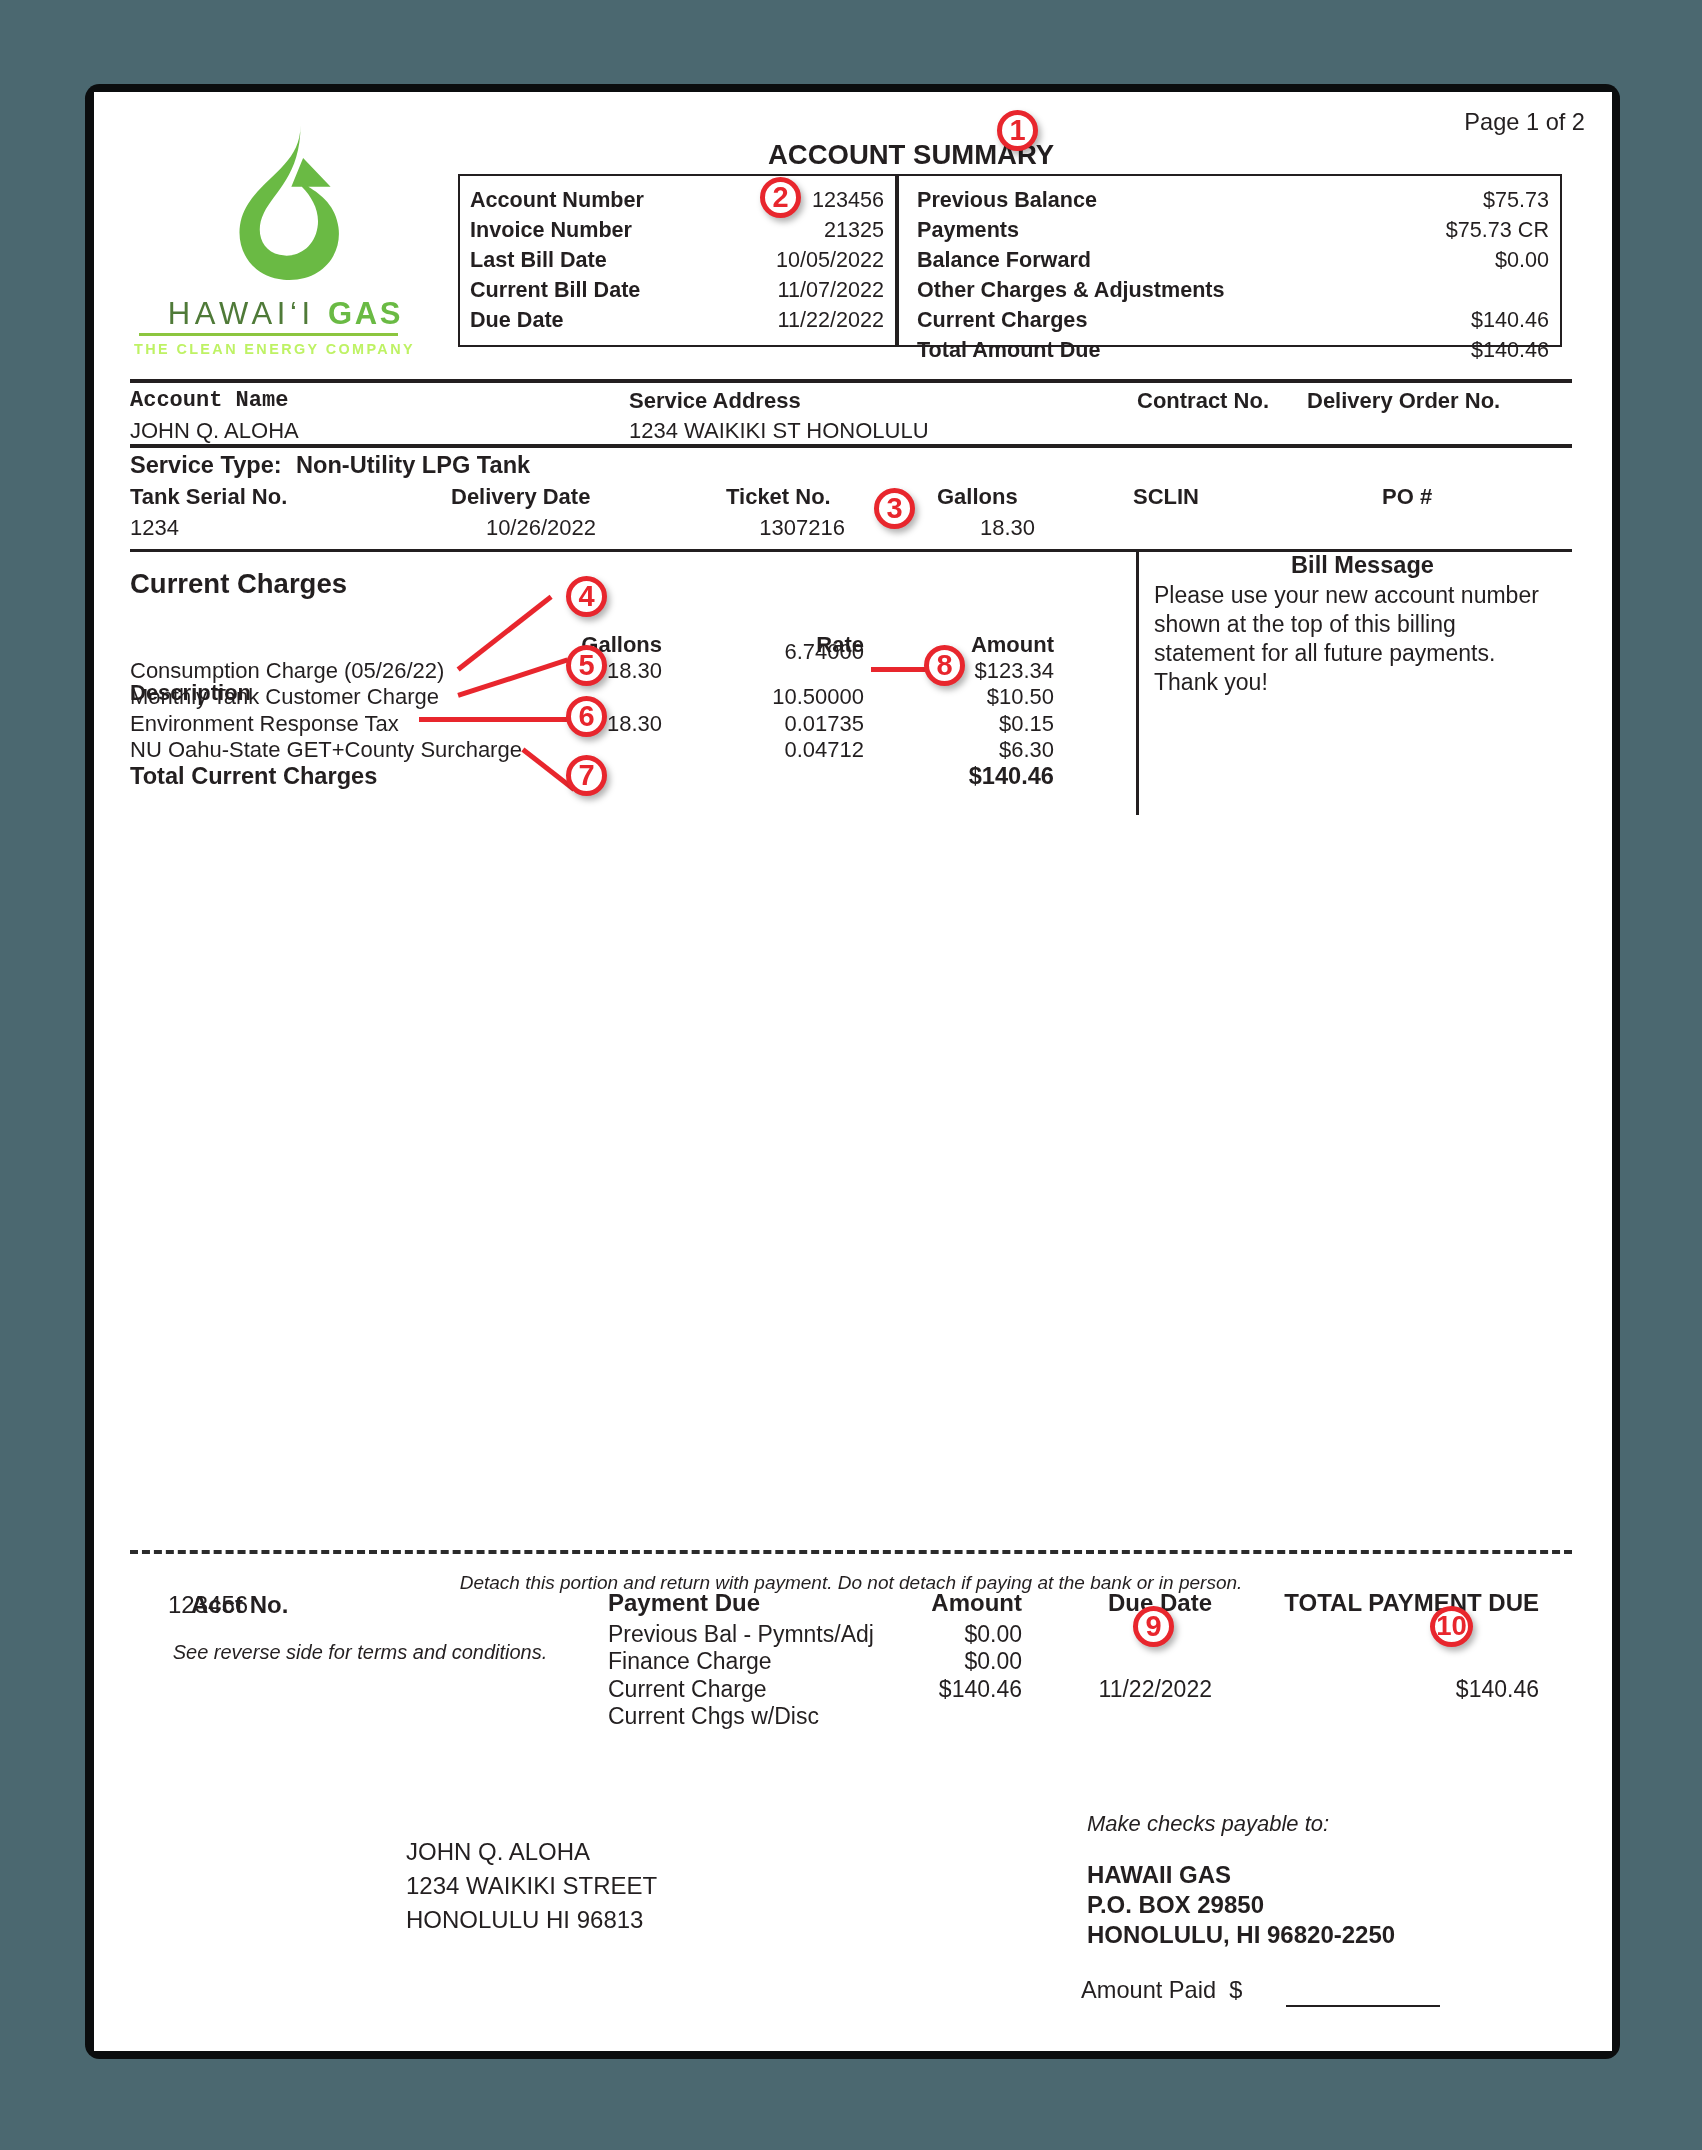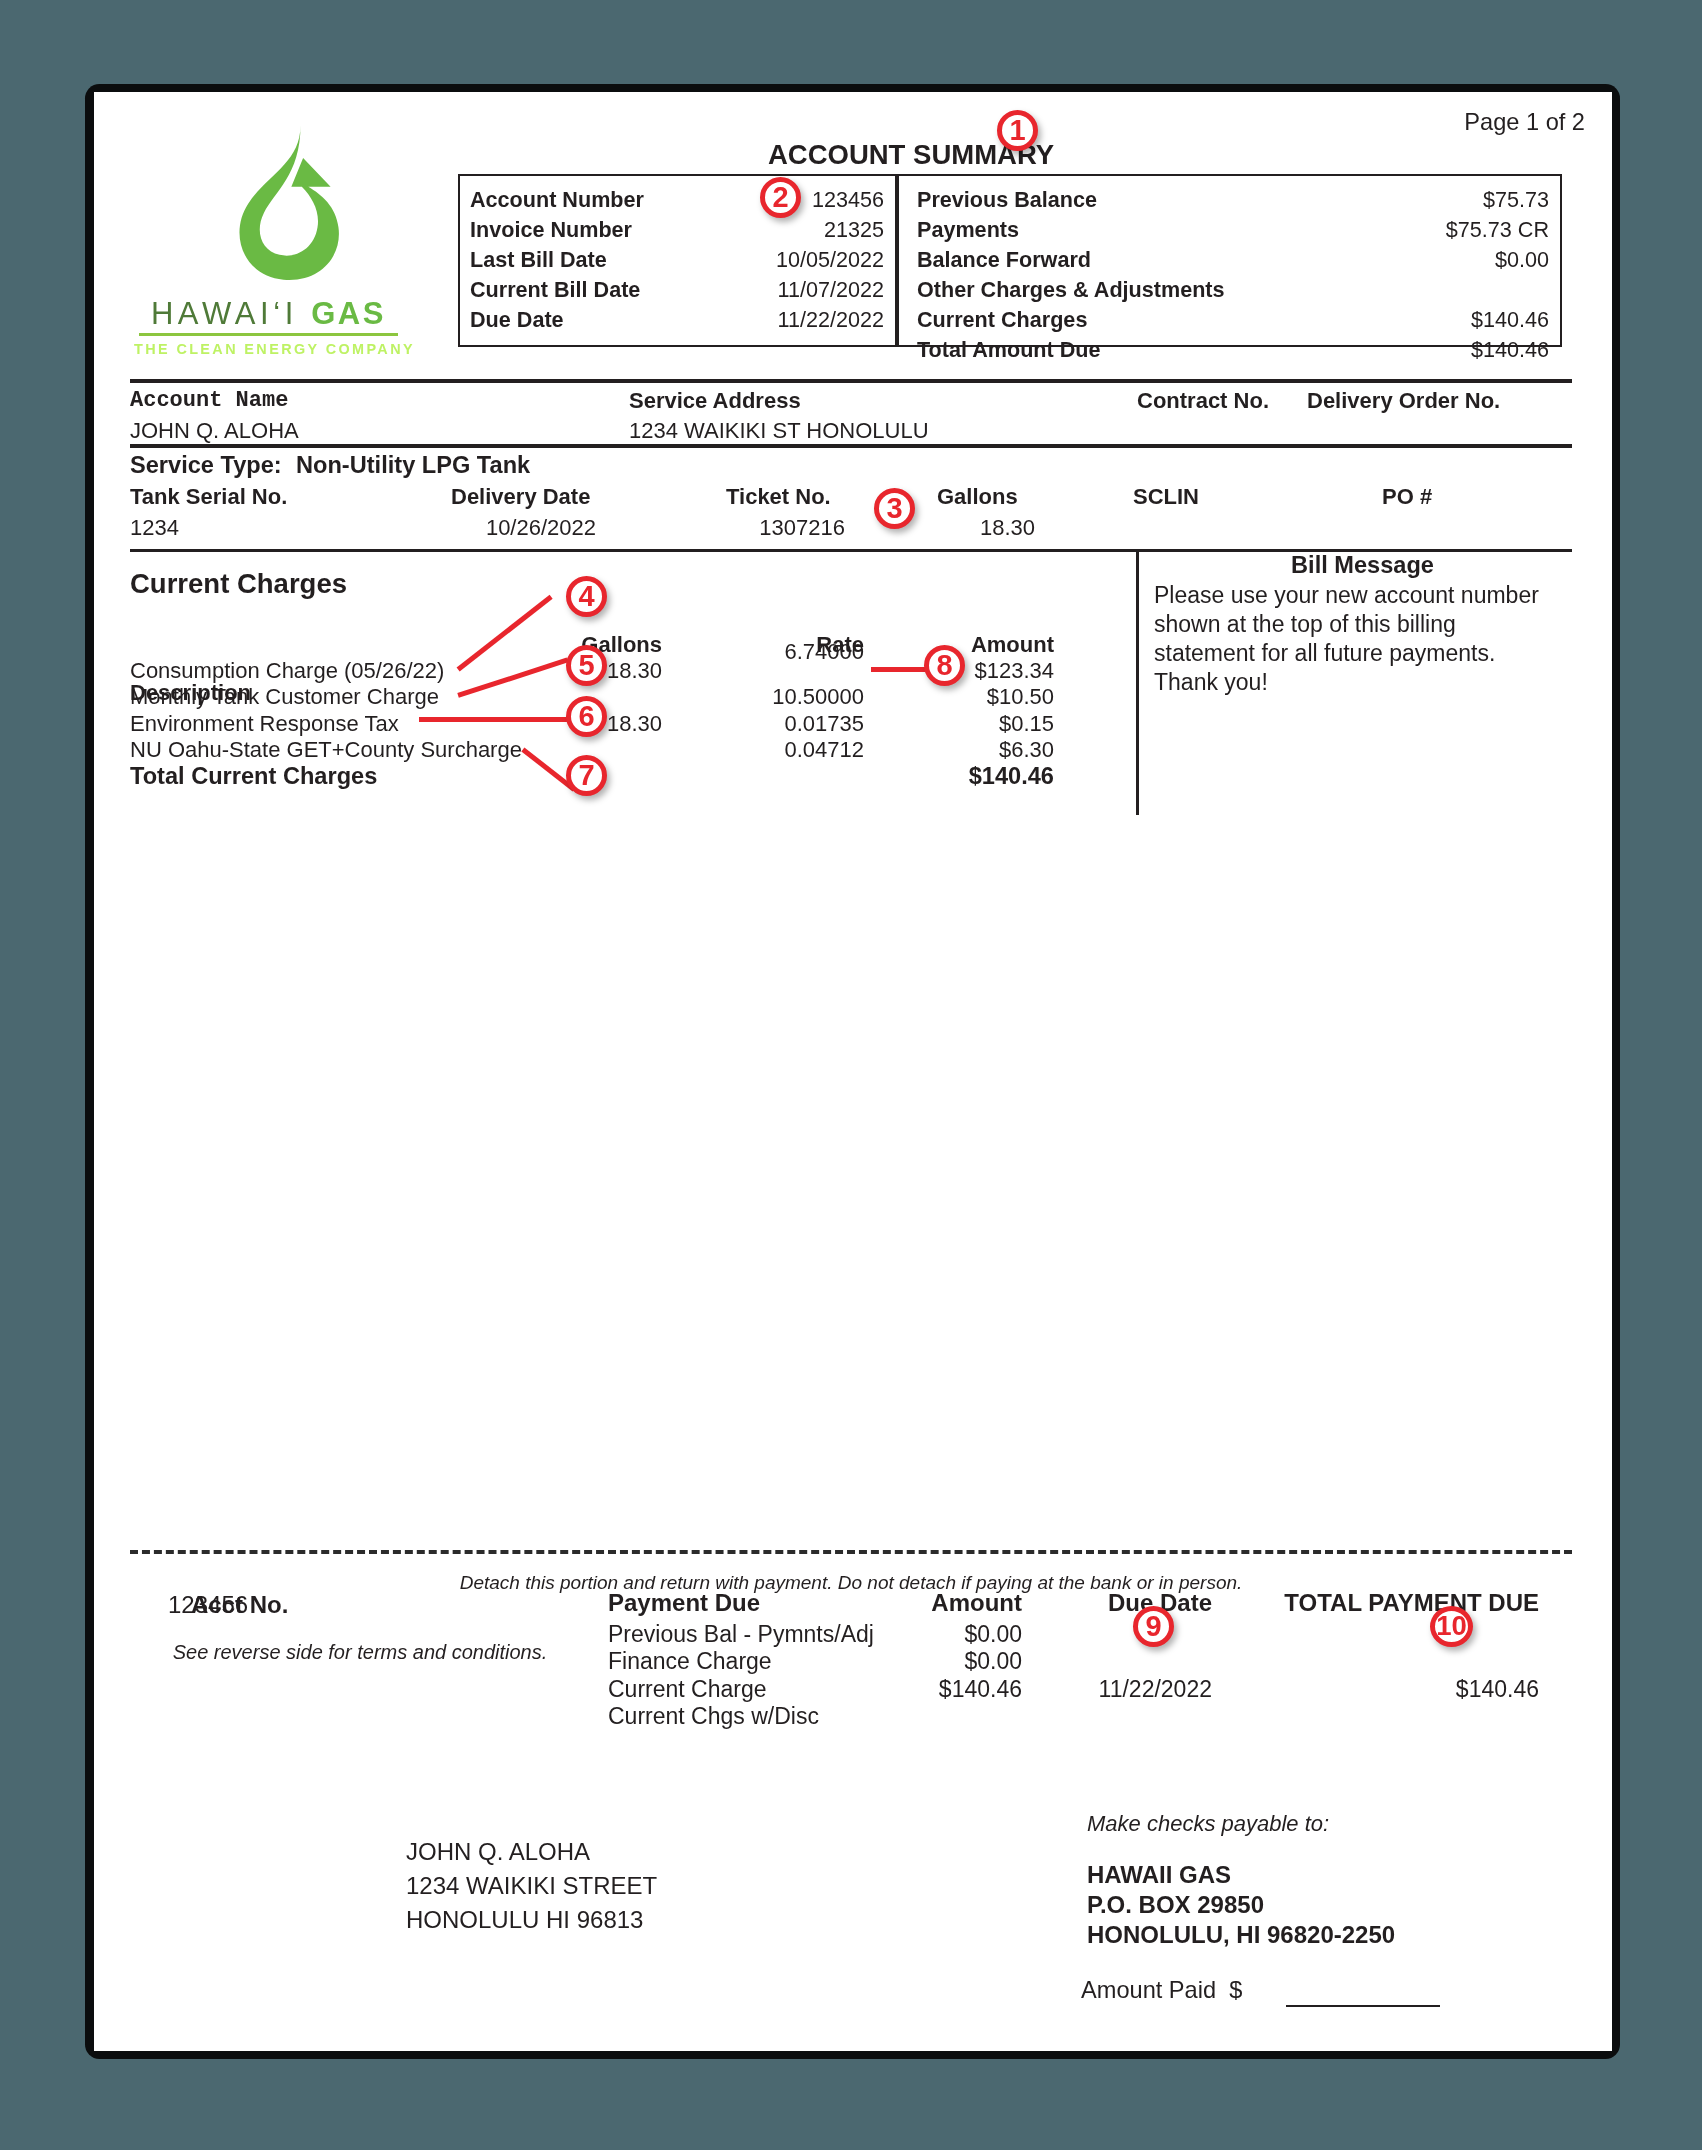--- a/index.html
+++ b/index.html
@@ -63,21 +63,21 @@
   .box {
     position: absolute;
     border: 2px solid #231f20;
     box-sizing: border-box;
   }
 
   
   #logo-mark { position: absolute; left: 223px; top: 124px; width: 138px; height: 157px; }
   #logo-word {
     position: absolute; left: 134px; top: 296px; width: 269px;
-    text-align: center; font-size: 31px; letter-spacing: 4.6px; color: #6aba44;
+    text-align: right; font-size: 31px; letter-spacing: 4.6px; color: #6aba44;
     font-weight: 300; white-space: nowrap;
   }
   #logo-word .dark { color: #4f7a38; }
   #logo-word .bold { font-weight: 700; color: #6aba44; letter-spacing: 2.6px; }
   #logo-bar {
     position: absolute; left: 139px; top: 333px; width: 259px; height: 2.6px;
     background: #8cc63f;
   }
   #logo-tag {
     position: absolute; left: 134px; top: 341px; width: 269px;

